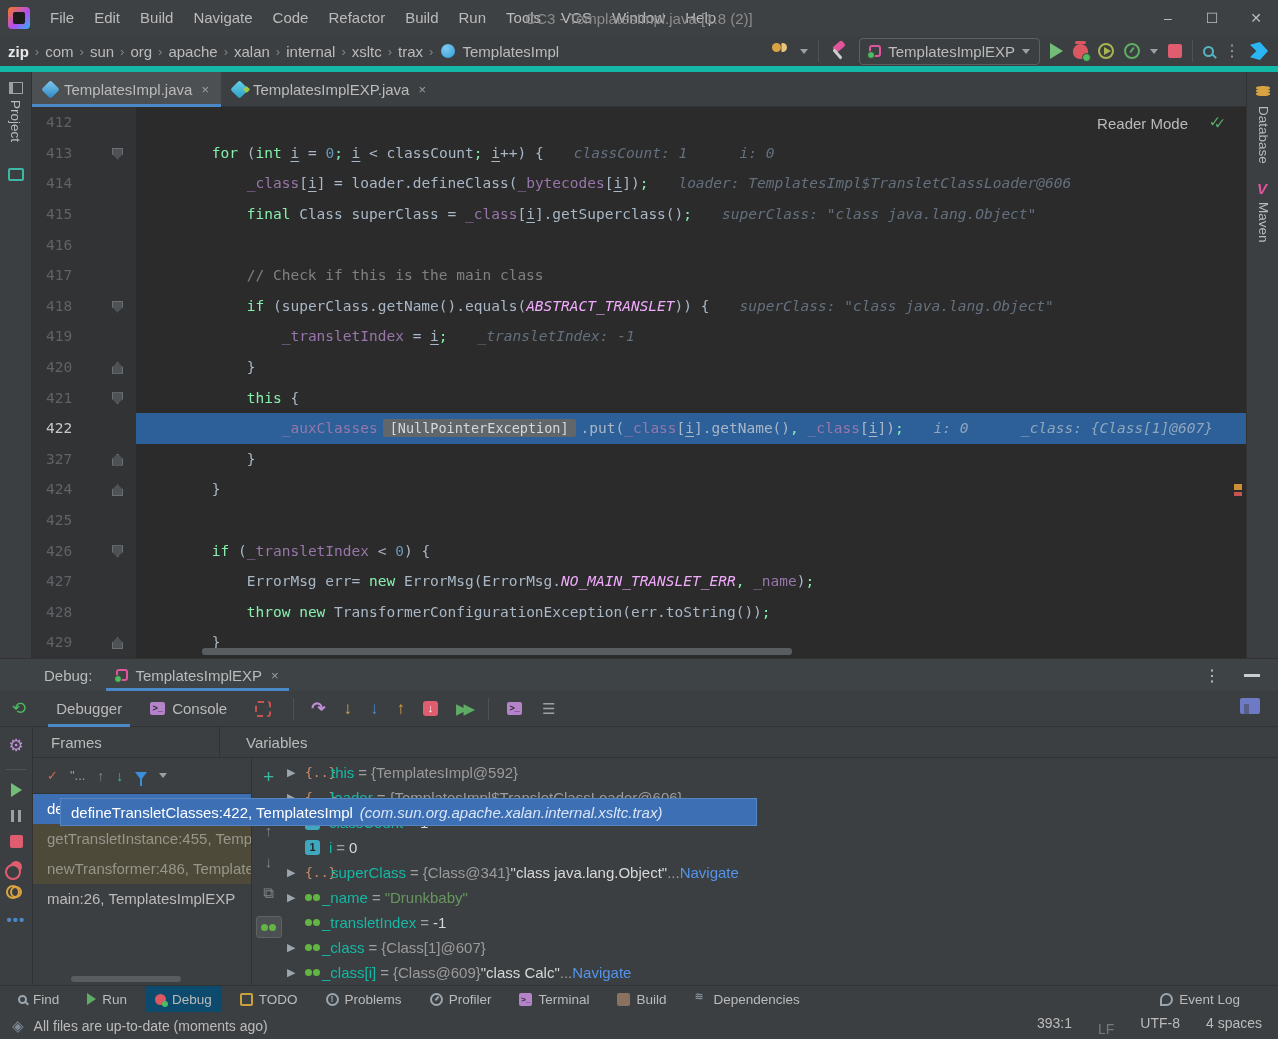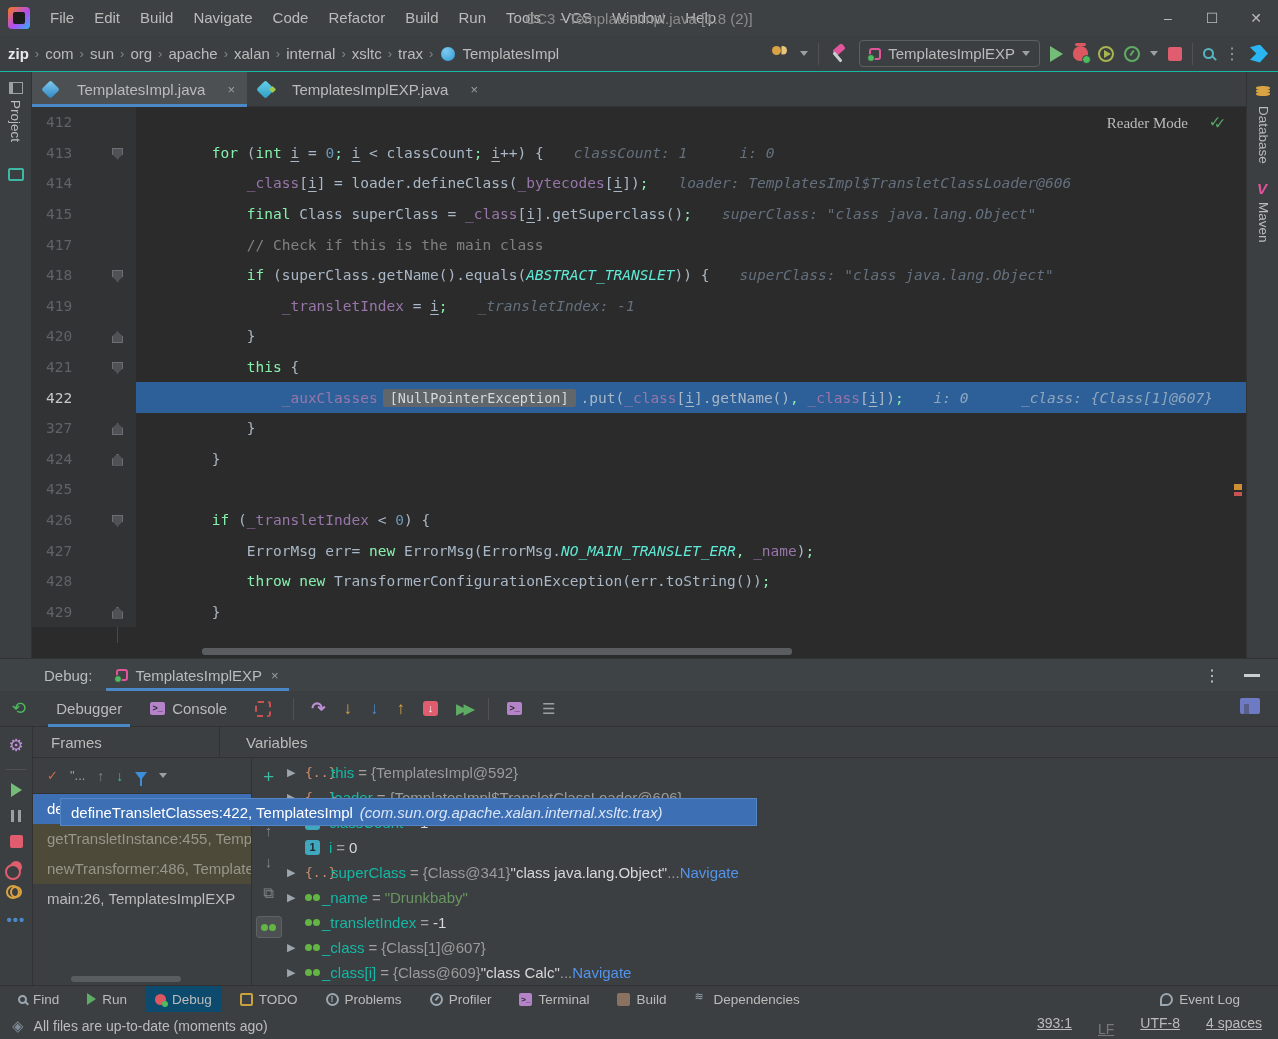--- a/index.html
+++ b/index.html
@@ -15,21 +15,21 @@
   #titlebar { left:0; top:0; width:1278px; height:36px; background:#3E4143; display:flex; align-items:center; }
   #app-logo { width:22px; height:22px; margin:0 10px 0 8px; border-radius:4px;
     background:linear-gradient(135deg,#F97A12,#B24BF3 55%,#29B6F2); position:relative; }
   #app-logo::after { content:""; position:absolute; inset:5px; background:#1b1b1b; border-radius:2px; }
   .menu-item { padding:0 10px; height:36px; line-height:36px; color:#BBBBBB; cursor:default; }
   #win-title { position:absolute; left:0; right:0; text-align:center; color:#8C8C8C; pointer-events:none; }
   #win-controls { margin-left:auto; display:flex; }
   .win-btn { width:44px; height:36px; display:flex; align-items:center; justify-content:center; color:#BBBBBB; font-size:14px; }
 
   
-  #toolbar { left:0; top:36px; width:1278px; height:36px; background:#3C3F41; border-bottom:1px solid #14b8a6; display:flex; align-items:center; }
+  #toolbar { left:0; top:36px; width:1278px; height:36px; background:#3C3F41; border-bottom:6px solid #14b8a6; display:flex; align-items:center; }
   #crumbs { display:flex; align-items:center; padding-left:6px; white-space:nowrap; }
   .crumb { color:#BBBBBB; padding:0 2px; }
   .crumb.first { color:#E8E8E8; font-weight:bold; }
   .crumb-sep { color:#7F8689; padding:0 4px; font-size:13px; }
   #crumb-class-icon { width:14px; height:14px; border-radius:50%; margin:0 5px 0 4px;
     background:radial-gradient(circle at 35% 30%, #7ECBEF, #2E9BD6); position:relative; }
   #toolbar-right { margin-left:auto; display:flex; align-items:center; gap:10px; padding-right:10px; }
   .tb-sep { width:1px; height:22px; background:#515151; }
   .caret-down { width:0; height:0; border-left:4px solid transparent; border-right:4px solid transparent; border-top:5px solid #9DA0A3; }
   #users-icon { position:relative; width:20px; height:16px; }
@@ -51,21 +51,21 @@
   #profiler-icon { width:16px; height:16px; border-radius:50%; border:2px solid #5FAD65; position:relative; }
   #profiler-icon::after { content:""; position:absolute; width:2px; height:6px; background:#5FAD65; left:5px; top:2px; transform:rotate(35deg); }
   #stop-icon { width:14px; height:14px; background:#E05D6F; border-radius:2px; }
   #search-icon { width:11px; height:11px; border:2px solid #56B6C2; border-radius:50%; position:relative; }
   #search-icon::after { content:""; position:absolute; width:6px; height:2px; background:#56B6C2; transform:rotate(45deg); right:-5px; bottom:-2px; }
   #kebab-icon { color:#9DA0A3; font-size:16px; letter-spacing:0; line-height:10px; }
   #ide-logo-icon { width:18px; height:18px; background:#29B6F2; clip-path:polygon(0 15%, 55% 0, 100% 50%, 55% 100%, 0 85%, 35% 50%); }
 
   
   #tabbar { left:32px; top:72px; width:1214px; height:35px; background:#3C3F41; border-bottom:1px solid #323232; display:flex; align-items:stretch; }
-  .etab { display:flex; align-items:center; gap:20px; padding:0 12px; position:relative; color:#BBBBBB;text-align:center; }
+  .etab { display:flex; align-items:center; gap:7px; padding:0 12px; position:relative; color:#BBBBBB;text-align:center; }
   .etab.active { background:#4C5052; }
   .etab.active::after { content:""; position:absolute; left:0; right:0; bottom:-1px; height:3px; background:#4A88C7; }
   .tab-close { color:#9DA0A3; font-size:13px; margin-left:2px; }
   .file-icon { width:13px; height:13px; transform:rotate(45deg); border-radius:2px; background:linear-gradient(135deg,#7ECBEF,#2E86C4); position:relative; }
   .file-icon.exp { background:linear-gradient(135deg,#67D0E8,#2EA0C4); }
   .file-icon.exp::after { content:""; position:absolute; width:5px; height:5px; background:#9CCB4E; right:-1px; top:-1px; border-radius:1px; }
 
   
   .vstrip { background:#3C3F41; }
   #strip-left { left:0; top:72px; width:32px; height:913px; border-right:1px solid #323232; }
@@ -86,26 +86,26 @@
   .lnum { width:70px; flex:0 0 70px; color:#606366; padding-left:14px; background:#313335; height:100%; display:flex; align-items:center; }
   .lfold { width:34px; flex:0 0 34px; height:100%; position:relative; background:#313335; }
   .fold-mark { position:absolute; left:10px; top:10px; width:11px; height:12px; background:#313335; border:1px solid #6B6F73; }
   .fold-open { clip-path:polygon(0 0,100% 0,100% 55%,50% 100%,0 55%); background:#4E5254; }
   .fold-close { clip-path:polygon(50% 0,100% 45%,100% 100%,0 100%,0 45%); background:#4E5254; }
   .lbody { flex:1; height:100%; display:flex; align-items:center; overflow:hidden; padding-left:6px; }
   .line.exec .lbody { background:#2D6099; }
   .line.exec .lnum { color:#C8C8C8; }
   .codetext { white-space:pre; }
   .tk-kw { color:#86efac; } .tk-pl { color:#A9B7C6; } .tk-fl { color:#9876AA; }
-  .tk-num { color:#6897BB; } .tk-cm { color:#808080; } .tk-ct { color:#5eead4; font-style:italic; }
+  .tk-num { color:#6897BB; } .tk-cm { color:#808080; } .tk-ct { color:#f0abfc; font-style:italic; }
   .tk-un { color:#A9B7C6; text-decoration:underline; text-underline-offset:3px; }
   .tk-box { background:#60666A; color:#D3D8DC; border-radius:2px; padding:1px 7px; margin:0 5px; font-size:13.5px; }
   .hint { color:#64707E; font-style:italic; margin-left:30px; white-space:pre; }
   .line.exec .hint { color:#8FA6BD; }
-  #reader-mode { right:58px; top:8px; color:#BBBBBB; font-family:Liberation Serif, serif; }
+  #reader-mode { right:58px; top:8px; color:#BBBBBB; font-family:Liberation Sans, sans-serif; }
   #inspect-ok { right:26px; top:4px; color:#59A869; font-size:17px; text-shadow:5px 2px 0 #59A869; }
   #gutter-line { left:85px; top:36px; width:1px; height:500px; background:#47494B; }
   #h-scroll { left:170px; bottom:3px; width:590px; height:7px; background:#5A5D5F; border-radius:3px; }
   #stripe-mark-1 { right:4px; top:377px; width:8px; height:6px; background:#CE8E36; }
   #stripe-mark-2 { right:4px; top:385px; width:8px; height:4px; background:#C75450; }
 
   
   #debug-panel { left:0; top:658px; width:1278px; height:327px; background:#3C3F41; border-top:1px solid #323232; }
   #debug-header { position:absolute; left:0; top:0; width:1278px; height:32px; background:#3E4346; display:flex; align-items:center; }
   #debug-label { padding:0 14px 0 44px; color:#BBBBBB; }
@@ -198,21 +198,21 @@
   .ic-terminal { background:#B583C9; border-radius:2px; color:#2B2B2B; font-size:8px; font-weight:bold; line-height:13px; text-align:center; }
   .ic-build { background:#8A7160; border-radius:2px; }
   .ic-dependencies { color:#9AA7B0; font-size:11px; line-height:6px; letter-spacing:0; }
   .ic-eventlog { border:2px solid #9AA7B0; border-radius:50% 50% 50% 0; }
   #bottom-right { margin-left:auto; display:flex; padding-right:28px; }
 
   
   #status-bar { left:0; top:1012px; width:1278px; height:27px; background:#3C3F41; display:flex; align-items:center; font-size:14px; }
   #vcs-icon { color:#7E8B99; font-size:15px; margin:0 10px 0 12px; }
   #status-right { margin-left:auto; display:flex; gap:26px; padding-right:16px; }
-  .st-item { color:#BBBBBB;text-decoration:underline; }
+  .st-item { color:#BBBBBB; }
   .st-item.dim { color:#787878;margin-top:6px; }
 </style>
 </head>
 <body>
 
 <div id="app">
 
   <div id="titlebar" class="abs">
     <div id="app-logo"></div>
     <div id="menu" style="display: flex;">
@@ -320,20 +320,21 @@
     <div class="vtext" style="position:absolute; top:130px; left:9px;">Maven</div>
   </div>
 
   <div id="editor" class="abs">
     <div id="gutter-line" class="abs"></div>
     <div id="code-lines">
         <div class="line"><span class="lnum">412</span><span class="lfold"></span><div class="lbody"><span class="codetext"></span></div></div>
         <div class="line"><span class="lnum">413</span><span class="lfold"><span class="fold-mark fold-open"></span></span><div class="lbody"><span class="codetext"><span class="tk-pl">        </span><span class="tk-kw">for</span><span class="tk-pl"> (</span><span class="tk-kw">int</span><span class="tk-pl"> </span><span class="tk-un">i</span><span class="tk-pl"> = </span><span class="tk-num">0</span><span class="tk-kw">;</span><span class="tk-pl"> </span><span class="tk-un">i</span><span class="tk-pl"> &lt; classCount</span><span class="tk-kw">;</span><span class="tk-pl"> </span><span class="tk-un">i</span><span class="tk-pl">++) {</span></span><span class="hint">classCount: 1      i: 0</span></div></div>
         <div class="line"><span class="lnum">414</span><span class="lfold"></span><div class="lbody"><span class="codetext"><span class="tk-pl">            </span><span class="tk-fl">_class</span><span class="tk-pl">[</span><span class="tk-un">i</span><span class="tk-pl">] = loader.defineClass(</span><span class="tk-fl">_bytecodes</span><span class="tk-pl">[</span><span class="tk-un">i</span><span class="tk-pl">])</span><span class="tk-kw">;</span></span><span class="hint">loader: TemplatesImpl$TransletClassLoader@606</span></div></div>
         <div class="line"><span class="lnum">415</span><span class="lfold"></span><div class="lbody"><span class="codetext"><span class="tk-pl">            </span><span class="tk-kw">final</span><span class="tk-pl"> Class superClass = </span><span class="tk-fl">_class</span><span class="tk-pl">[</span><span class="tk-un">i</span><span class="tk-pl">].getSuperclass()</span><span class="tk-kw">;</span></span><span class="hint">superClass: "class java.lang.Object"</span></div></div>
+        <div class="line"><span class="lnum">416</span><span class="lfold"></span><div class="lbody"><span class="codetext"></span></div></div>
         <div class="line"><span class="lnum">417</span><span class="lfold"></span><div class="lbody"><span class="codetext"><span class="tk-pl">            </span><span class="tk-cm">// Check if this is the main class</span></span></div></div>
         <div class="line"><span class="lnum">418</span><span class="lfold"><span class="fold-mark fold-open"></span></span><div class="lbody"><span class="codetext"><span class="tk-pl">            </span><span class="tk-kw">if</span><span class="tk-pl"> (superClass.getName().equals(</span><span class="tk-ct">ABSTRACT_TRANSLET</span><span class="tk-pl">)) {</span></span><span class="hint">superClass: "class java.lang.Object"</span></div></div>
         <div class="line"><span class="lnum">419</span><span class="lfold"></span><div class="lbody"><span class="codetext"><span class="tk-pl">                </span><span class="tk-fl">_transletIndex</span><span class="tk-pl"> = </span><span class="tk-un">i</span><span class="tk-kw">;</span></span><span class="hint">_transletIndex: -1</span></div></div>
         <div class="line"><span class="lnum">420</span><span class="lfold"><span class="fold-mark fold-close"></span></span><div class="lbody"><span class="codetext"><span class="tk-pl">            }</span></span></div></div>
         <div class="line"><span class="lnum">421</span><span class="lfold"><span class="fold-mark fold-open"></span></span><div class="lbody"><span class="codetext"><span class="tk-pl">            </span><span class="tk-kw">this</span><span class="tk-pl"> {</span></span></div></div>
         <div class="line exec"><span class="lnum">422</span><span class="lfold"></span><div class="lbody"><span class="codetext"><span class="tk-pl">                </span><span class="tk-fl">_auxClasses</span><span class="tk-box">[NullPointerException]</span><span class="tk-pl">.put(</span><span class="tk-fl">_class</span><span class="tk-pl">[</span><span class="tk-un">i</span><span class="tk-pl">].getName()</span><span class="tk-kw">,</span><span class="tk-pl"> </span><span class="tk-fl">_class</span><span class="tk-pl">[</span><span class="tk-un">i</span><span class="tk-pl">])</span><span class="tk-kw">;</span></span><span class="hint">i: 0      _class: {Class[1]@607}</span></div></div>
         <div class="line"><span class="lnum">327</span><span class="lfold"><span class="fold-mark fold-close"></span></span><div class="lbody"><span class="codetext"><span class="tk-pl">            }</span></span></div></div>
         <div class="line"><span class="lnum">424</span><span class="lfold"><span class="fold-mark fold-close"></span></span><div class="lbody"><span class="codetext"><span class="tk-pl">        }</span></span></div></div>
         <div class="line"><span class="lnum">425</span><span class="lfold"></span><div class="lbody"><span class="codetext"></span></div></div>
         <div class="line"><span class="lnum">426</span><span class="lfold"><span class="fold-mark fold-open"></span></span><div class="lbody"><span class="codetext"><span class="tk-pl">        </span><span class="tk-kw">if</span><span class="tk-pl"> (</span><span class="tk-fl">_transletIndex</span><span class="tk-pl"> &lt; </span><span class="tk-num">0</span><span class="tk-pl">) {</span></span></div></div>

